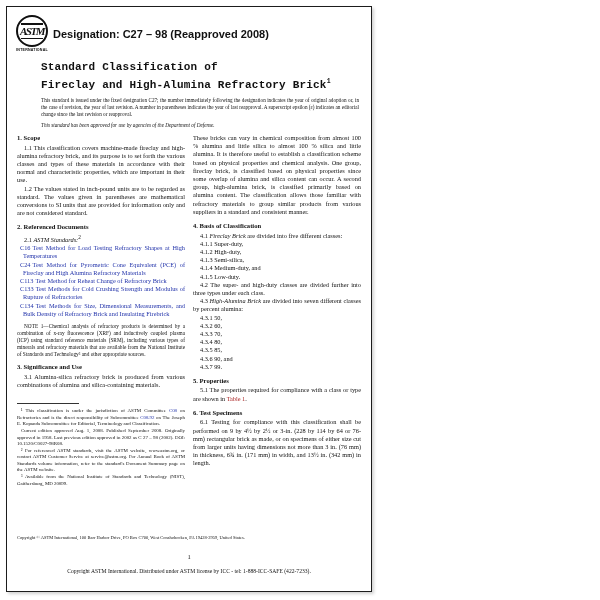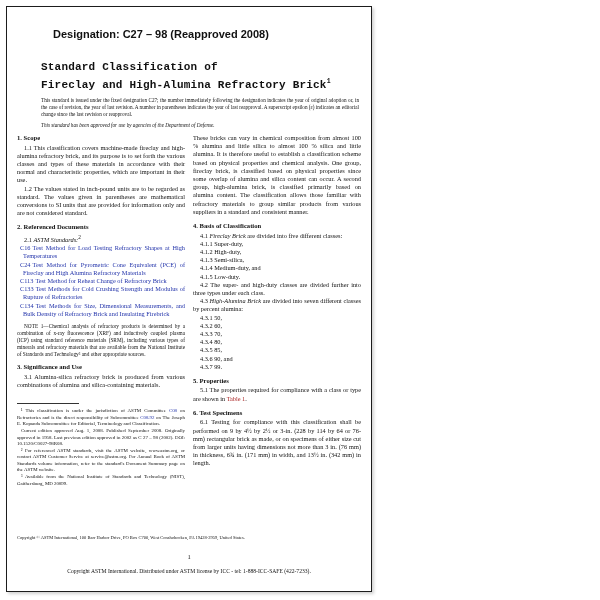--- a/index.html
+++ b/index.html
@@ -69,20 +69,26 @@
   
   .copyright { position:absolute; left:10px; top:528px; width:344px; font-size:4.5px; }
   .pageno { position:absolute; left:0; top:546px; width:100%; text-align:center; font-size:6.5px; }
   .license { position:absolute; left:0; top:561px; width:100%; text-align:center; font-size:5.6px; }
 </style>
 </head>
 <body>
 
 <div class="page">
 
+  <div class="logo">
+    <div class="logo-circle">
+      <span class="logo-mono">ASTM</span>
+    </div>
+    <div class="logo-sub">INTERNATIONAL</div>
+  </div>
 
   <div class="designation">Designation: C27 – 98 (Reapproved 2008)</div>
 
   <div class="title-block">
     <div>Standard Classification of</div>
     <div><span>Fireclay and High-Alumina Refractory Brick</span><sup>1</sup></div>
   </div>
 
   <div class="issued">This standard is issued under the fixed designation C27; the number immediately following the designation indicates the year of original adoption or, in the case of revision, the year of last revision. A number in parentheses indicates the year of last reapproval. A superscript epsilon (ε) indicates an editorial change since the last revision or reapproval.</div>
   <div class="dod">This standard has been approved for use by agencies of the Department of Defense.</div>

